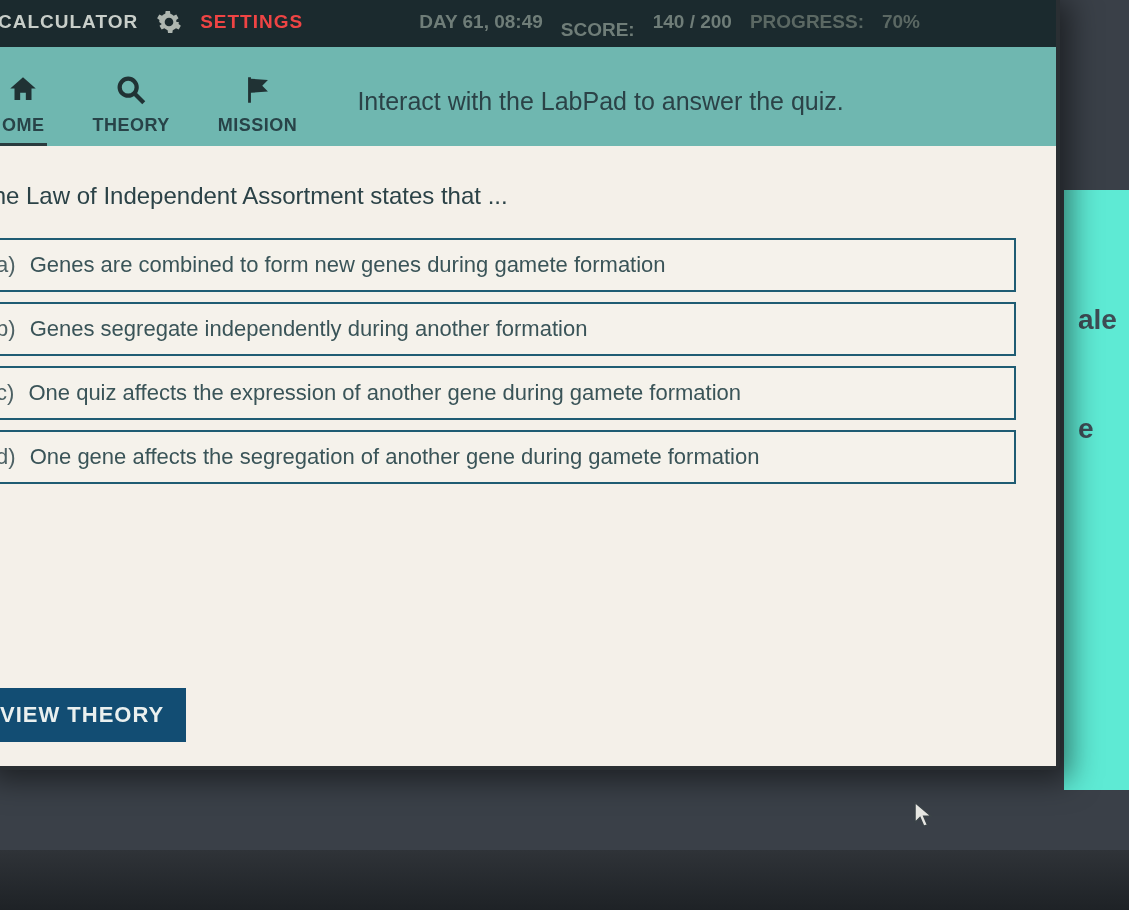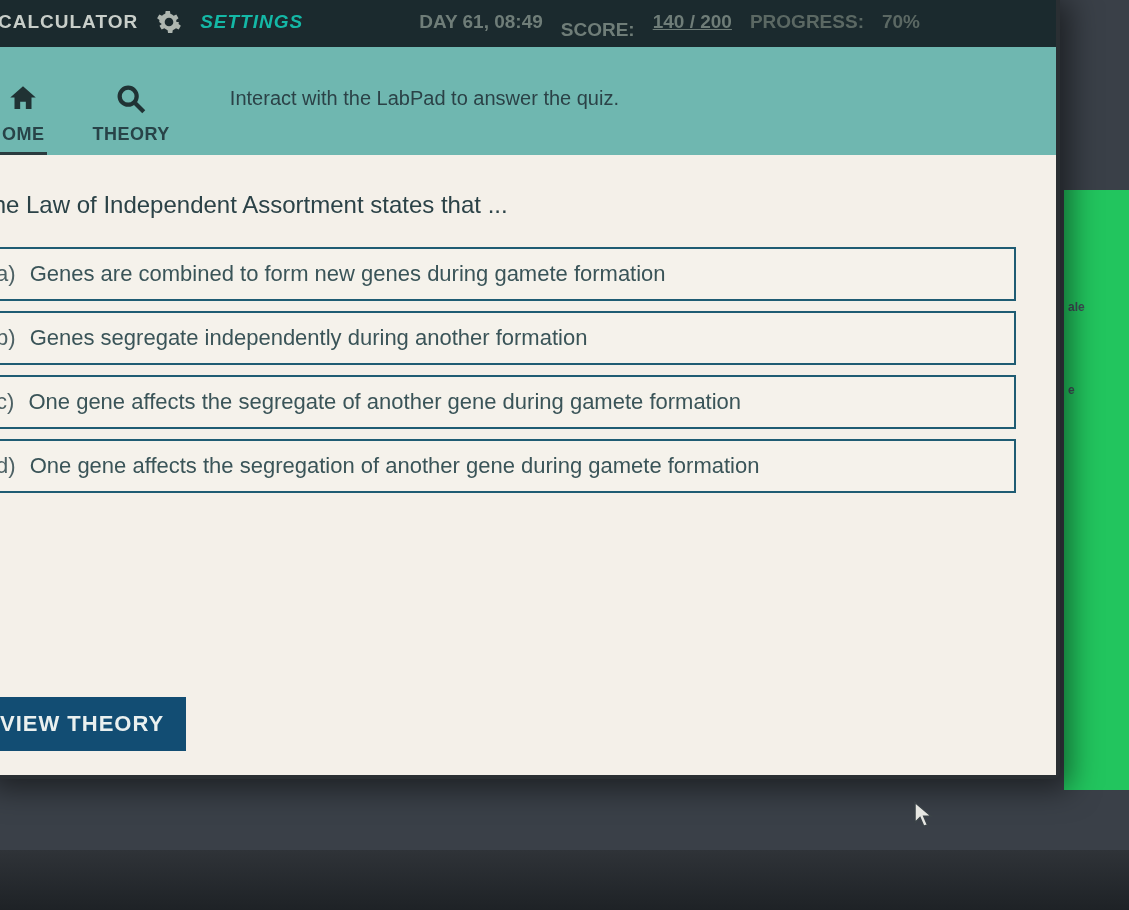--- a/index.html
+++ b/index.html
@@ -26,25 +26,25 @@
       display: flex;
       align-items: center;
       padding: 8px 14px 6px 14px;
       gap: 18px;
       color: #9aa6a3;
       font-weight: bold;
       font-size: 19px;
     }
     .topbar .calc { color: #c8cec9; letter-spacing: 1px; }
     .topbar .gear-icon { display: inline-flex; align-items: center; }
-    .topbar .settings { color: #14b8a6; letter-spacing: 1px; font-style: italic; }
+    .topbar .settings { color: #ef4444; letter-spacing: 1px; }
     .topbar .spacer { flex: 0 0 60px; }
     .topbar .daytime { color: #6f7d78; font-weight: bold; margin-left: 20px; }
     .topbar .score-label { color: #6f7d78; margin-top: 17px; }
-    .topbar .score-val { color: #6f7d78; text-decoration: underline; }
+    .topbar .score-val { color: #6f7d78; }
     .topbar .progress { color: #5b6863; }
     .navbar {
       background: #6fb7b0;
       display: flex;
       align-items: flex-end;
       padding: 14px 10px 0 10px;
       gap: 32px;
     }
     .nav-item {
       display: flex;
@@ -62,22 +62,22 @@
       content: "";
       position: absolute;
       left: 6px; right: 6px; bottom: -3px;
       height: 6px;
       background: #2a3b3e;
     }
     .nav-item .ico { height: 38px; display: flex; align-items: center; justify-content: center; margin-bottom: 6px; }
     .nav-hint {
       flex: 1;
       color: #2b4247;
-      font-size: 20px;
-      padding: 26px 10px 45px 20px;
+      font-size: 25px;
+      padding: 26px 10px 30px 20px;
       font-weight: 500;
     }
     .content {
       background: #f4f0e9;
       padding: 36px 40px 34px 0;
       min-height: 620px;
       position: relative;
     }
     .question {
       font-size: 24px;
@@ -108,25 +108,25 @@
       padding: 14px 22px;
       border: none;
       cursor: pointer;
     }
     .side-text {
       position: absolute;
       right: 0;
       top: 190px;
       width: 65px;
       color: #3e4d55;
-      font-size: 12px;
+      font-size: 28px;
       line-height: 1.6;
       font-weight: bold;
-      padding-left: 4px;
-      background: #22c55e;
+      padding-left: 14px;
+      background: #5eead4;
       height: 600px;
       padding-top: 108px;
     }
     .side-text div { margin-bottom: 64px; white-space: pre; }
     .cursor {
       position: absolute;
       left: 912px;
       top: 800px;
       pointer-events: none;
     }
@@ -176,37 +176,45 @@
     </div>
     <div class="nav-item">
       <span class="ico">
         <svg width="34" height="34" viewBox="0 0 24 24">
             <circle cx="10" cy="10" r="6" fill="none" stroke="#203234" stroke-width="3"></circle>
             <line x1="15" y1="15" x2="21" y2="21" stroke="#203234" stroke-width="3"></line>
           </svg>
       </span>
       <span>THEORY</span>
     </div>
+    <div class="nav-item">
+      <span class="ico">
+        <svg width="34" height="34" viewBox="0 0 24 24">
+            <path fill="#203234" d="M5 3v18h2v-7l12-1-4-4 4-4-12-1V3z"></path>
+          </svg>
+      </span>
+      <span>MISSION</span>
+    </div>
     <div class="nav-hint">Interact with the LabPad to answer the quiz.</div>
   </div>
 
   <div class="content">
     <div class="question">The Law of Independent Assortment states that ...</div>
 
     <div class="option">
       <span class="letter">a)</span>
       <span>Genes are combined to form new genes during gamete formation</span>
     </div>
     <div class="option">
       <span class="letter">b)</span>
       <span>Genes segregate independently during another formation</span>
     </div>
     <div class="option">
       <span class="letter">c)</span>
-      <span>One gene affects the segregate of another gene during gamete formation</span>
+      <span>One quiz affects the expression of another gene during gamete formation</span>
     </div>
     <div class="option">
       <span class="letter">d)</span>
       <span>One gene affects the segregation of another gene during gamete formation</span>
     </div>
 
     <button class="view-theory">VIEW THEORY</button>
   </div>
 </div>
 

